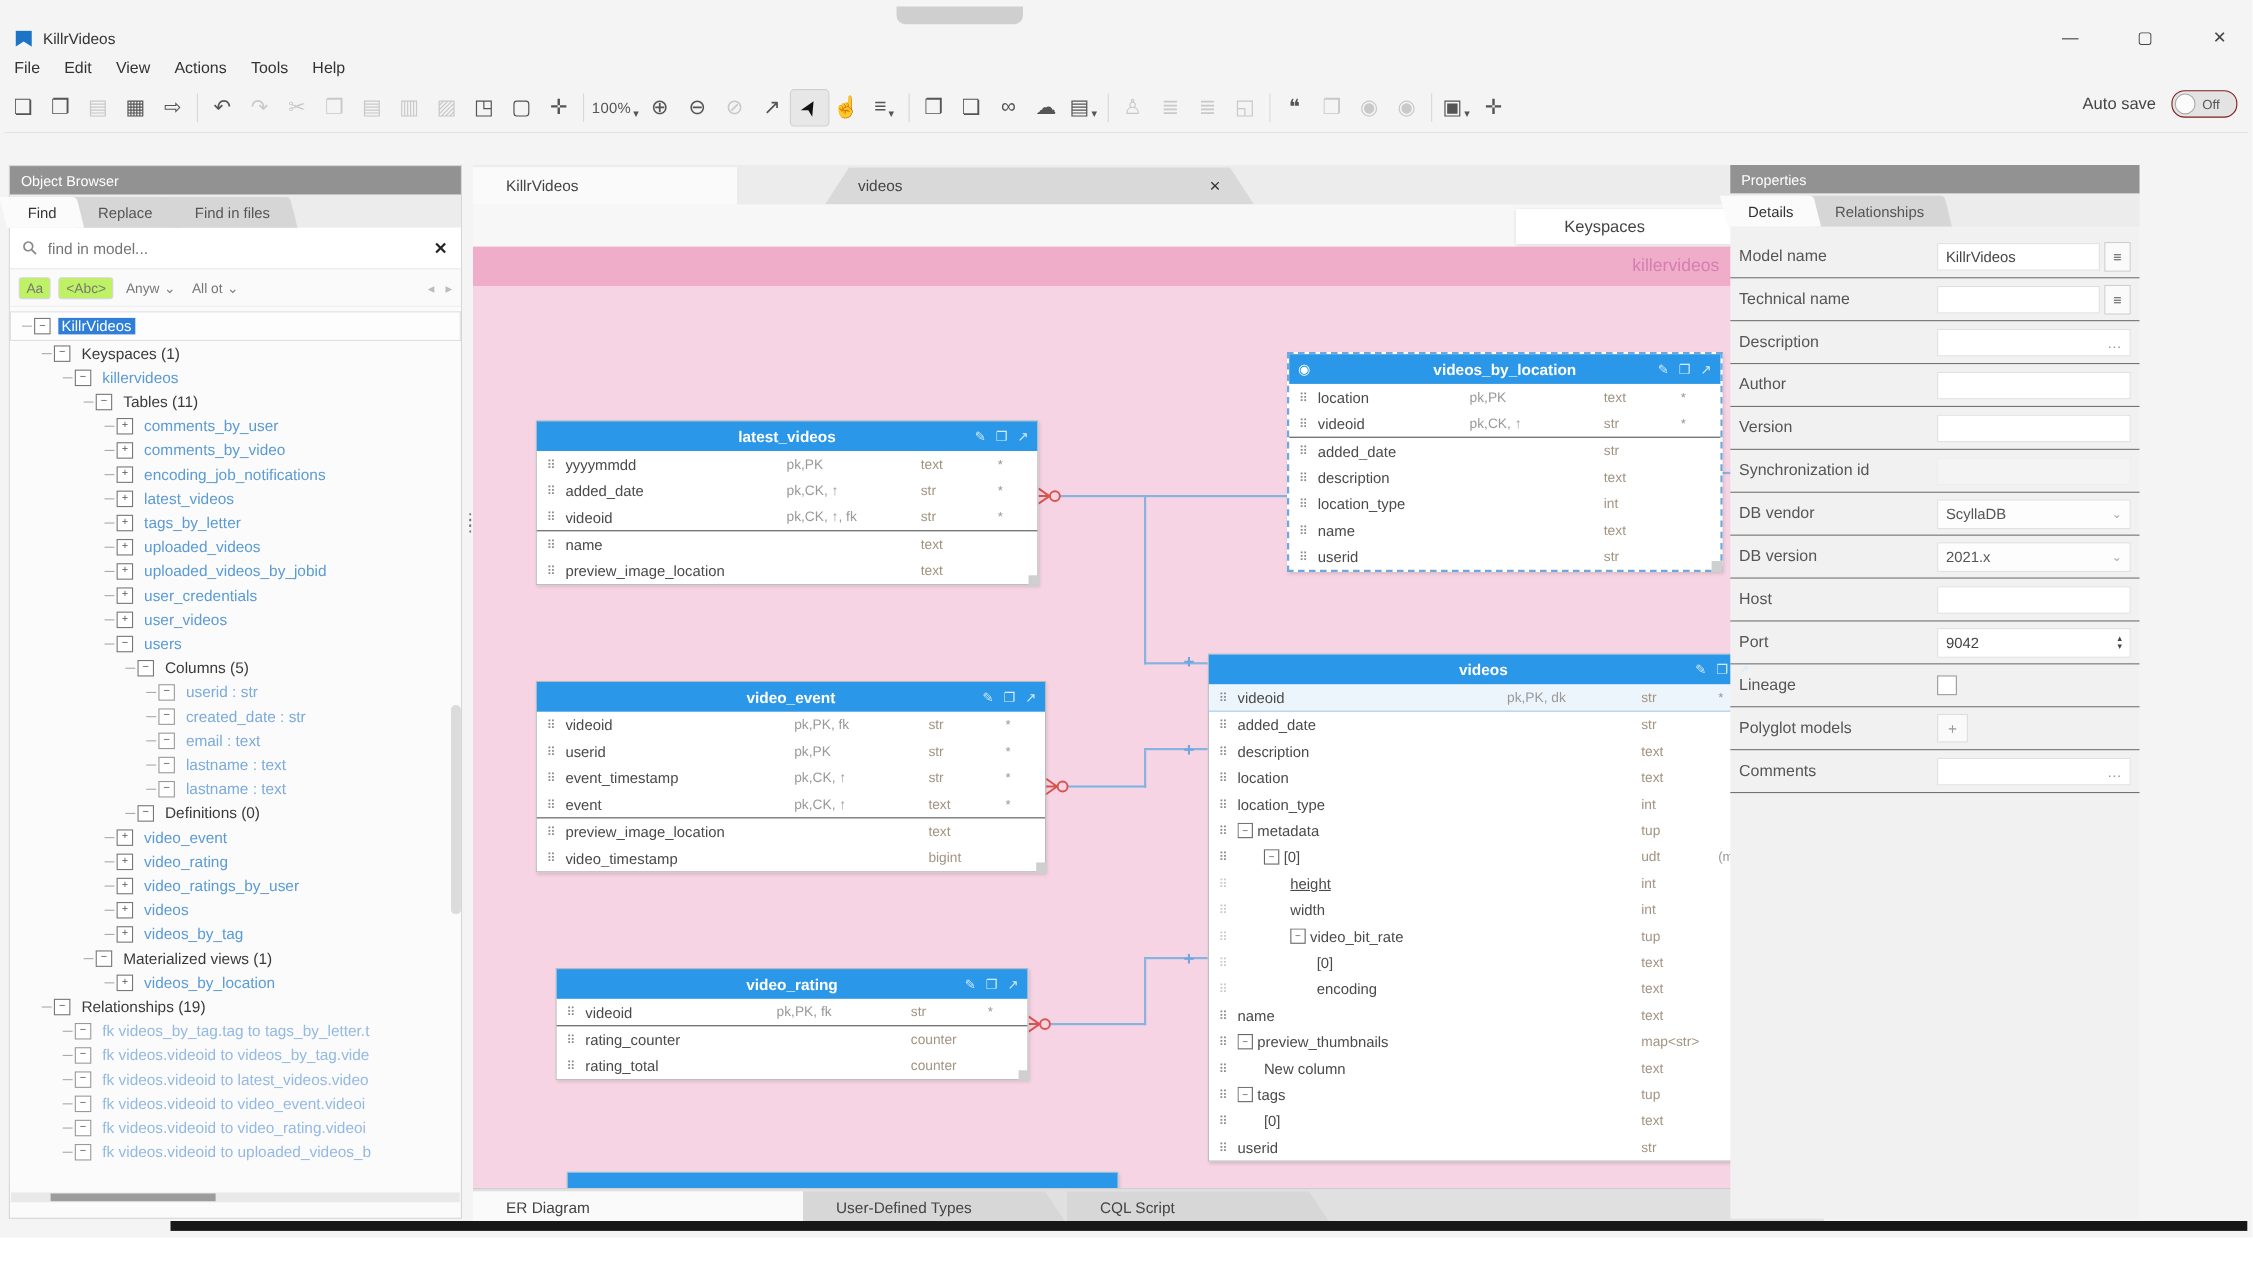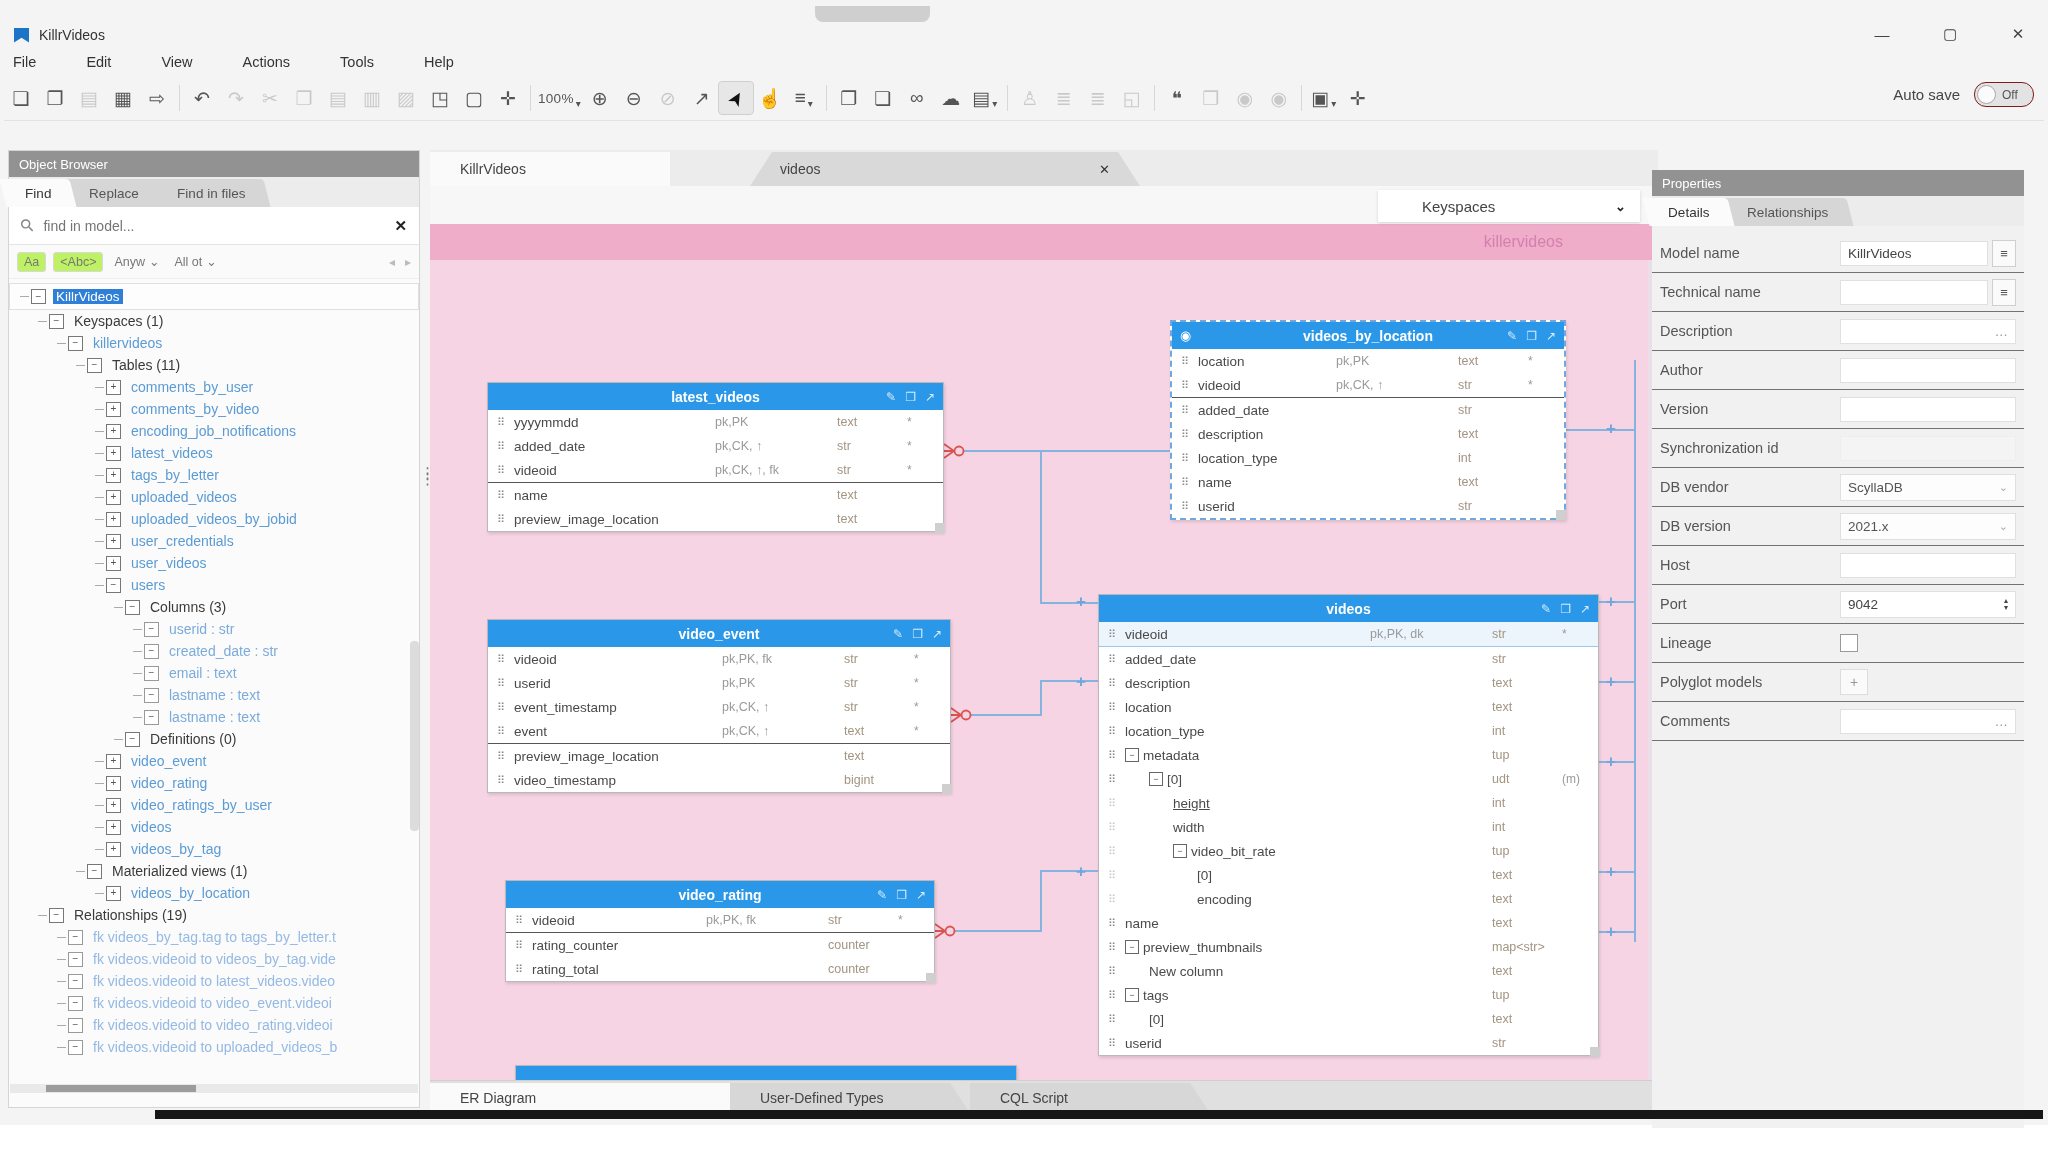--- a/index.html
+++ b/index.html
@@ -6,21 +6,21 @@
   #app{position:relative;width:2048px;height:1152px;background:#fff;overflow:hidden;}
   #chrome{position:absolute;left:0;top:0;width:2048px;height:1125px;background:#f4f4f4;}
   #notch{position:absolute;left:815px;top:6px;width:115px;height:16px;background:#cfcfcf;border-radius:0 0 8px 8px;}
   
   #titlebar{position:absolute;left:0;top:20px;width:100%;height:30px;display:flex;align-items:center;}
   #appicon{width:15px;height:15px;margin-left:14px;background:#1b74c5;clip-path:polygon(0 0,100% 0,100% 100%,50% 68%,0 100%);}
   #apptitle{margin-left:10px;font-size:14px;color:#333;}
   #wincontrols{position:absolute;right:10px;top:0;display:flex;gap:28px;}
   .winbtn{width:40px;height:28px;display:flex;align-items:center;justify-content:center;font-size:15px;color:#444;}
   
-  #menubar{position:absolute;left:2px;top:50px;height:24px;display:flex;align-items:center;gap:28px;}
+  #menubar{position:absolute;left:2px;top:50px;height:24px;display:flex;align-items:center;}
   .menu-item{padding:0 11px;font-size:14.5px;color:#333;}
   
   #toolbar{position:absolute;left:4px;top:76px;right:4px;height:44px;display:flex;align-items:center;border-bottom:1px solid #e2e2e2;}
   .tb-btn{min-width:30px;height:32px;display:flex;align-items:center;justify-content:center;color:#555;font-size:19px;border-radius:3px;padding:0 2px;}
   .tb-btn.dis{color:#c9c9c9;}
   .tb-btn.act{background:#e7e7e7;outline:1px solid #cfcfcf;color:#111;}
   .tb-sep{width:1px;height:26px;background:#d8d8d8;margin:0 5px;}
   .tb-label{font-size:13.5px;color:#555;letter-spacing:.3px;}
   .tb-caret{font-size:10px;color:#555;margin-left:2px;align-self:flex-end;padding-bottom:5px;}
   .tb-g.rot{transform:rotate(-60deg);display:inline-block;}
@@ -95,21 +95,21 @@
   .trw .ty{width:70px;color:#a39482;font-size:12.5px;flex:none;}
   .trw .rq{width:36px;color:#999;font-size:12px;flex:none;}
   .trw.divider{border-top:1.5px solid #555;}
   .tbl.bluediv .trw.divider{border-top:1.5px solid #9cc7ea;}
   .tbl .corner{position:absolute;right:-2px;bottom:-2px;width:10px;height:10px;background:#cfcfcf;}
   
   .rl{position:absolute;background:#85b4e0;}
   .pm{position:absolute;color:#6ea6dd;font-size:17px;font-weight:bold;line-height:16px;}
   .crow{position:absolute;width:24px;height:16px;}
   
-  #props{position:absolute;left:1652px;top:150px;width:372px;height:958px;background:#f1f1f1;margin-top:20px;}
+  #props{position:absolute;left:1573px;top:150px;width:372px;height:958px;background:#f1f1f1;}
   #prop-form{position:relative;padding-top:8px;}
   .prow{height:38px;display:flex;align-items:center;border-bottom:1px solid #737373;padding:0 8px;gap:26px;}
   .plabel{font-size:14.5px;color:#555;flex:1;}
   .pctl{width:176px;display:flex;align-items:center;}
   .inp{flex:1;height:25px;background:#fff;border:1px solid #e0e0e0;display:flex;align-items:center;font-size:13.5px;color:#444;padding:0 7px;box-sizing:border-box;}
   .inp.ghost{background:#f4f4f4;border-color:#eee;}
   .inp .ell{margin-left:auto;color:#999;}
   .lines{width:22px;height:25px;border:1px solid #cfcfcf;background:#fafafa;display:flex;align-items:center;justify-content:center;font-size:13px;color:#555;margin-left:4px;}
   .sel{flex:1;height:25px;background:#fdfdfd;border:1px solid #e0e0e0;display:flex;align-items:center;font-size:13.5px;color:#555;padding:0 7px;}
   .sel .car{margin-left:auto;color:#aaa;font-size:11px;}
@@ -366,21 +366,21 @@
         <div class="trow l" style="padding-left: 86px;">
           <span class="tico p">+</span>
           <span class="tlabel">user_videos</span>
         </div>
         <div class="trow l" style="padding-left: 86px;">
           <span class="tico m">−</span>
           <span class="tlabel">users</span>
         </div>
         <div class="trow b" style="padding-left: 105px;">
           <span class="tico m">−</span>
-          <span class="tlabel">Columns (3)</span>
+          <span class="tlabel">Columns (5)</span>
         </div>
         <div class="trow ll" style="padding-left: 124px;">
           <span class="tico f">−</span>
           <span class="tlabel">userid : str</span>
         </div>
         <div class="trow ll" style="padding-left: 124px;">
           <span class="tico f">−</span>
           <span class="tlabel">created_date : str</span>
         </div>
         <div class="trow ll" style="padding-left: 124px;">

